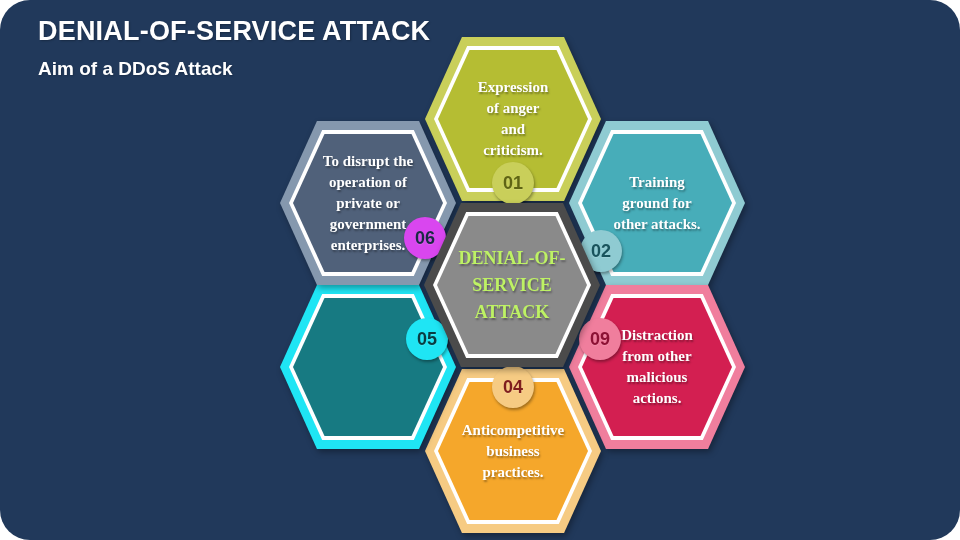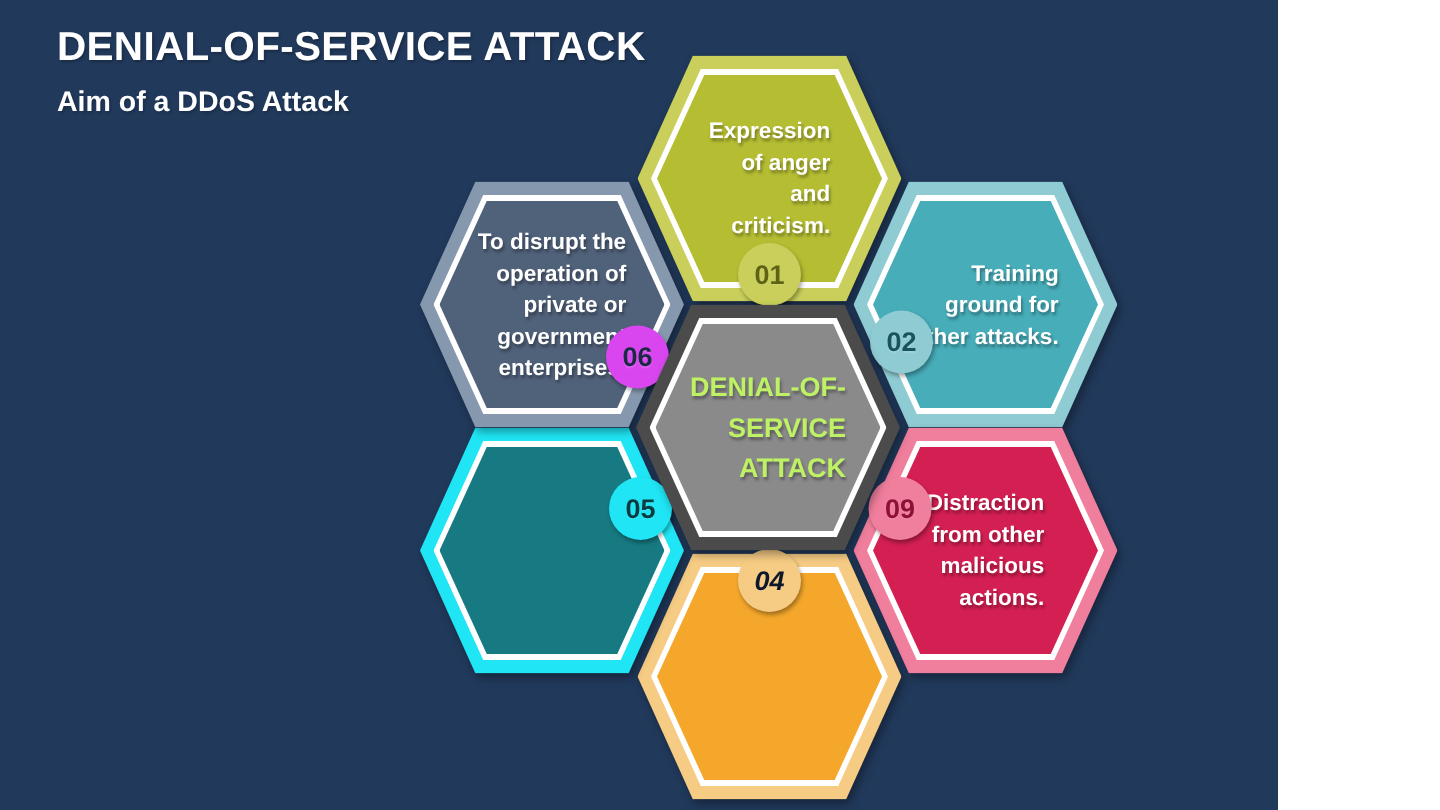--- a/index.html
+++ b/index.html
@@ -1,23 +1,24 @@
 <!DOCTYPE html>
 <html><head>
 <meta charset="utf-8">
 <style>
   html,body { margin:0; padding:0; }
   body { font-family: "Liberation Sans", sans-serif; }
 
   .slide {
     position: relative;
-    width: 852px;
+    width: 960px;
     height: 540px;
     overflow: hidden;
     background: #21395B;
+    border-radius: 30px;
   }
 
   
   .page-title {
     position: absolute;
     left: 38px; top: 16px;
     color: #FFFFFF;
     font-size: 27px;
     font-weight: 700;
     letter-spacing: 0.2px;
@@ -45,27 +46,28 @@
   .hex.band { inset: 0; }
   .hex.ring { inset: 9px; background: #FFFFFF; }
   .hex.fill { inset: 13px; }
 
   .hex-label {
     position: absolute;
     inset: 18px;
     display: flex;
     align-items: center;
     justify-content: center;
-    text-align: right;
+    text-align: center;
     color: #FFFFFF;
     font-size: 15px;
     font-weight: 700;
     line-height: 1.4;
     white-space: pre-line;
     text-shadow: 1px 2px 2px rgba(0,0,0,0.35);
+    font-family: Liberation Serif, serif;
   }
   .center-hex .hex-label {
     font-size: 18px;
     line-height: 1.5;
   }
 
   .badge {
     position: absolute;
     width: 42px; height: 42px;
     border-radius: 50%;
@@ -81,21 +83,21 @@
   
   .center-hex { left: 424px; top: 203px; }
   .pos1 { left: 425px; top: 37px;  }
   .pos2 { left: 569px; top: 121px; }
   .pos3 { left: 569px; top: 285px; }
   .pos4 { left: 425px; top: 369px; }
   .pos5 { left: 280px; top: 285px; }
   .pos6 { left: 280px; top: 121px; }
 
   .pos1 .badge { left: 67px;  top: 125px; text-align: right; }
-  .pos2 .badge { left: 11px;  top: 86px;  }
+  .pos2 .badge { left: 11px;  top: 109px;  }
   .pos3 .badge { left: 10px;  top: 33px;  }
   .pos4 .badge { left: 67px;  top: -3px;  }
   .pos5 .badge { left: 126px; top: 33px;  }
   .pos6 .badge { left: 124px; top: 96px;  }
 </style>
 </head>
 <body>
 
 <div class="slide" style="background-color: rgb(33, 57, 91);">
 
@@ -131,21 +133,24 @@
 from other
 malicious
 actions.</div>
     <div class="badge" style="background-color: rgb(240, 126, 157); color: rgb(140, 17, 52);">09</div>
   </div>
 
   <div class="hex-wrap pos4">
     <div class="hex band" style="background-color: rgb(246, 203, 131);"></div>
     <div class="hex ring"></div>
     <div class="hex fill" style="background-color: rgb(245, 167, 43);"></div>
-    <div class="badge" style="background-color: rgb(246, 203, 131); color: #0f172a; font-style: italic;">04</div>
+    <div class="hex-label" style="color: rgb(255, 255, 255);">Anticompetitive
+business
+practices.</div>
+    <div class="badge" style="background-color: rgb(246, 203, 131); color: #7f1d1d;">04</div>
   </div>
 
   <div class="hex-wrap pos5">
     <div class="hex band" style="background-color: rgb(31, 229, 244);"></div>
     <div class="hex ring"></div>
     <div class="hex fill" style="background-color: rgb(23, 122, 130);"></div>
     <div class="badge" style="background-color: rgb(31, 229, 244); color: rgb(9, 60, 66);">05</div>
   </div>
 
   <div class="hex-wrap pos6">

